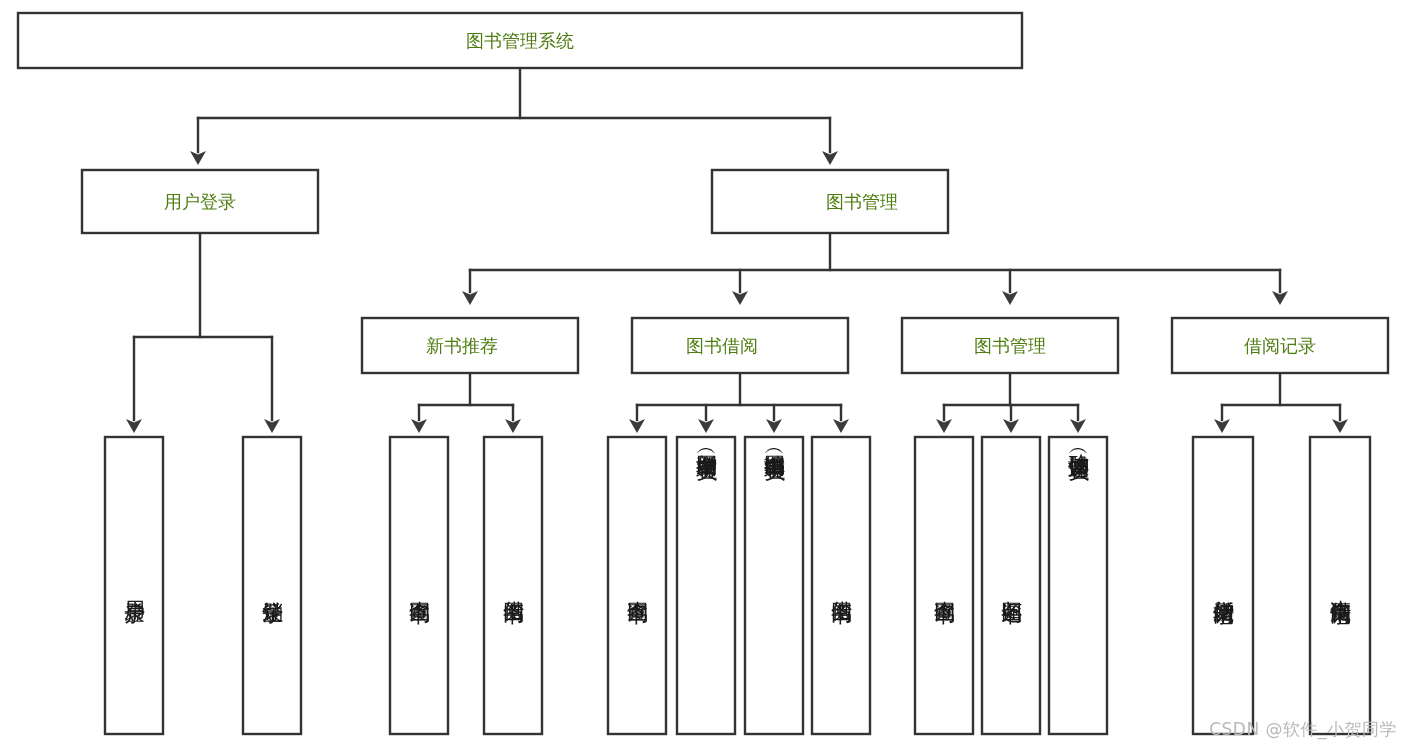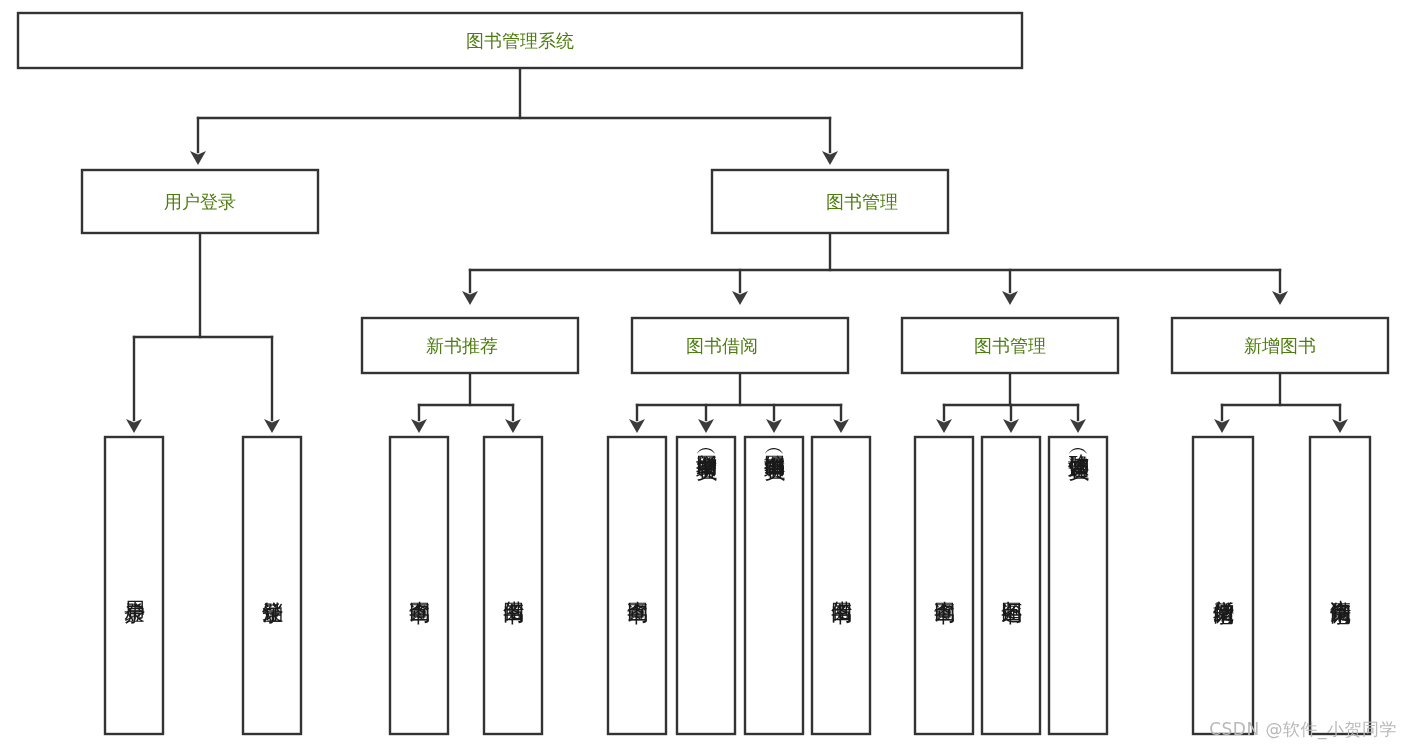--- a/index.html
+++ b/index.html
@@ -198,21 +198,21 @@
 
   <div class="horiz-text-wrap" style="left:632px; top:318px; width:180px; height:55px;">
     <span class="horiz-text">图书借阅</span>
   </div>
 
   <div class="horiz-text-wrap" style="left:902px; top:318px; width:216px; height:55px;">
     <span class="horiz-text">图书管理</span>
   </div>
 
   <div class="horiz-text-wrap" style="left:1172px; top:318px; width:216px; height:55px;">
-    <span class="horiz-text">新增图书</span>
+    <span class="horiz-text">借阅记录</span>
   </div>
 
   <div class="vert-text-wrap" style="left:105px; top:437px; width:58px; height:297px;">
     <span class="vert-text">用户登录</span>
   </div>
   <div class="vert-text-wrap" style="left:243px; top:437px; width:58px; height:297px;">
     <span class="vert-text">注销登录</span>
   </div>
 
   <div class="vert-text-wrap" style="left:390px; top:437px; width:58px; height:297px;">

